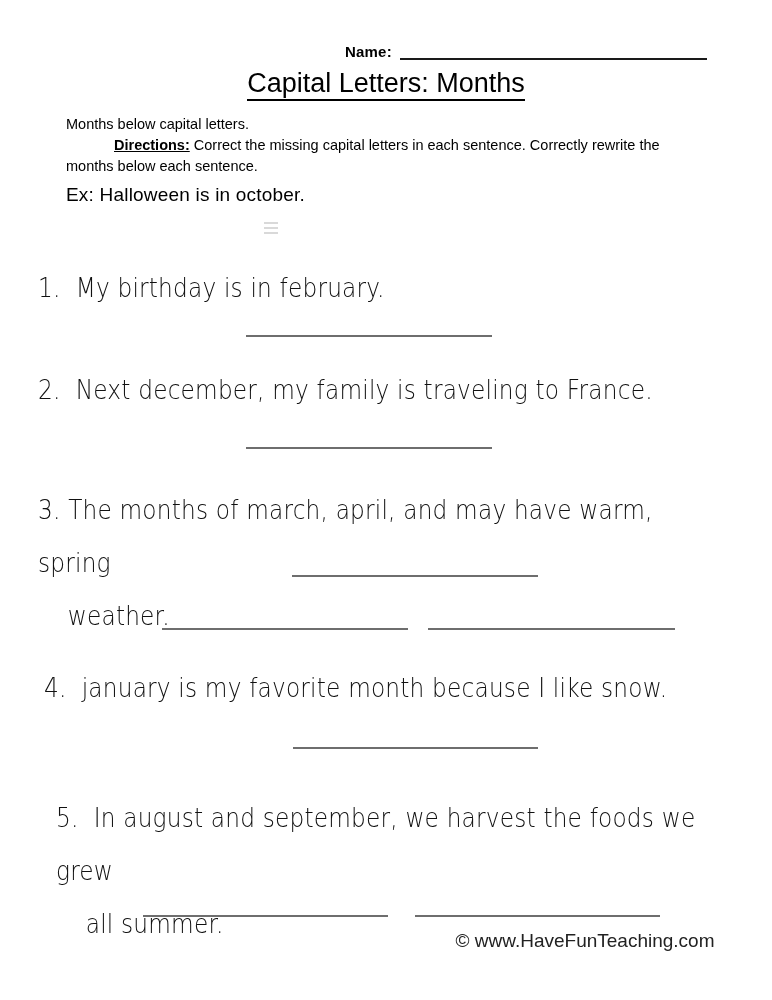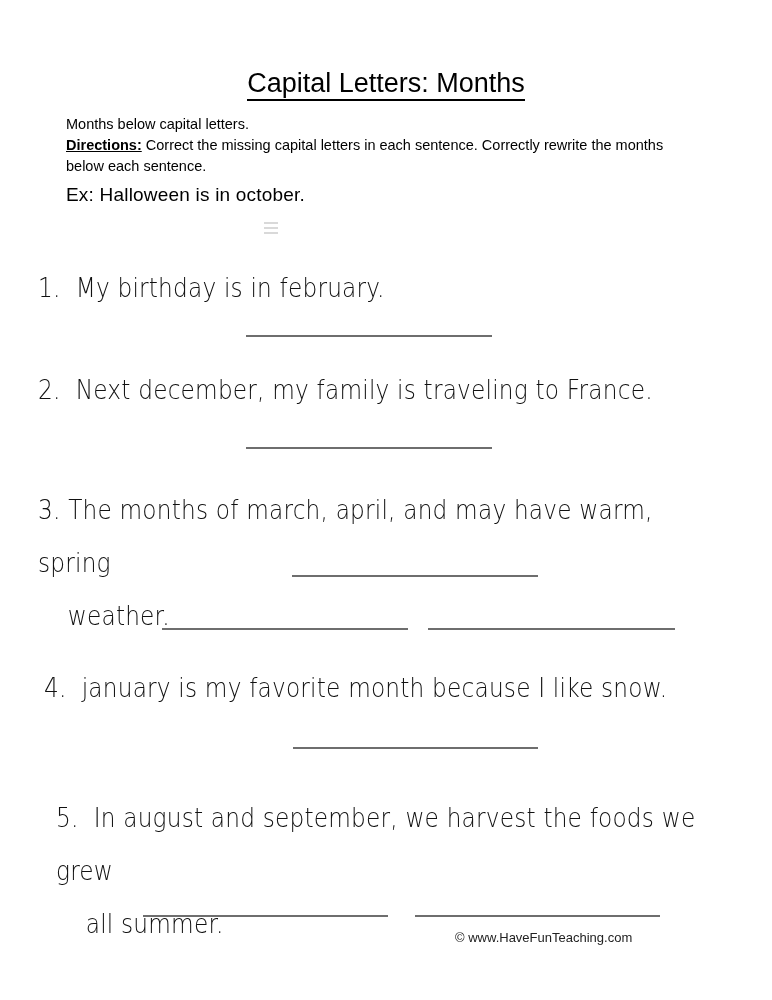--- a/index.html
+++ b/index.html
@@ -65,20 +65,21 @@
     left: 66px;
     top: 114px;
     width: 600px;
     font-size: 14.5px;
     line-height: 21px;
   }
   .intro p { margin: 0; }
   .dir-label {
     font-weight: bold;
     text-decoration: underline;
+    margin-left: 48px;
   }
 
   
   .example {
     position: absolute;
     left: 66px;
     top: 184px;
     font-size: 19px;
     letter-spacing: 0.2px;
   }
@@ -134,29 +135,34 @@
   .b4  { left: 293px; top: 747px; width: 245px; }
   .b5a { left: 143px; top: 915px; width: 245px; }
   .b5b { left: 415px; top: 915px; width: 245px; }
 
   
   .footer {
     position: absolute;
     left: 455px;
     top: 930px;
     width: 260px;
-    font-size: 13px;
+    text-align: center;
+    font-size: 19px;
     color: #222;
   }
 </style>
 </head>
 <body>
 
 <div class="page">
 
+  <div class="name-row">
+    <span class="name-label">Name:</span>
+    <span class="name-blank"></span>
+  </div>
 
   <div class="title">
     <span>Capital Letters: Months</span>
   </div>
 
   <div class="intro">
     <p>Months below capital letters.</p>
     <p><span class="dir-label">Directions:</span><span> Correct the missing capital letters in each sentence.  Correctly rewrite the months below each sentence.</span></p>
   </div>
 

